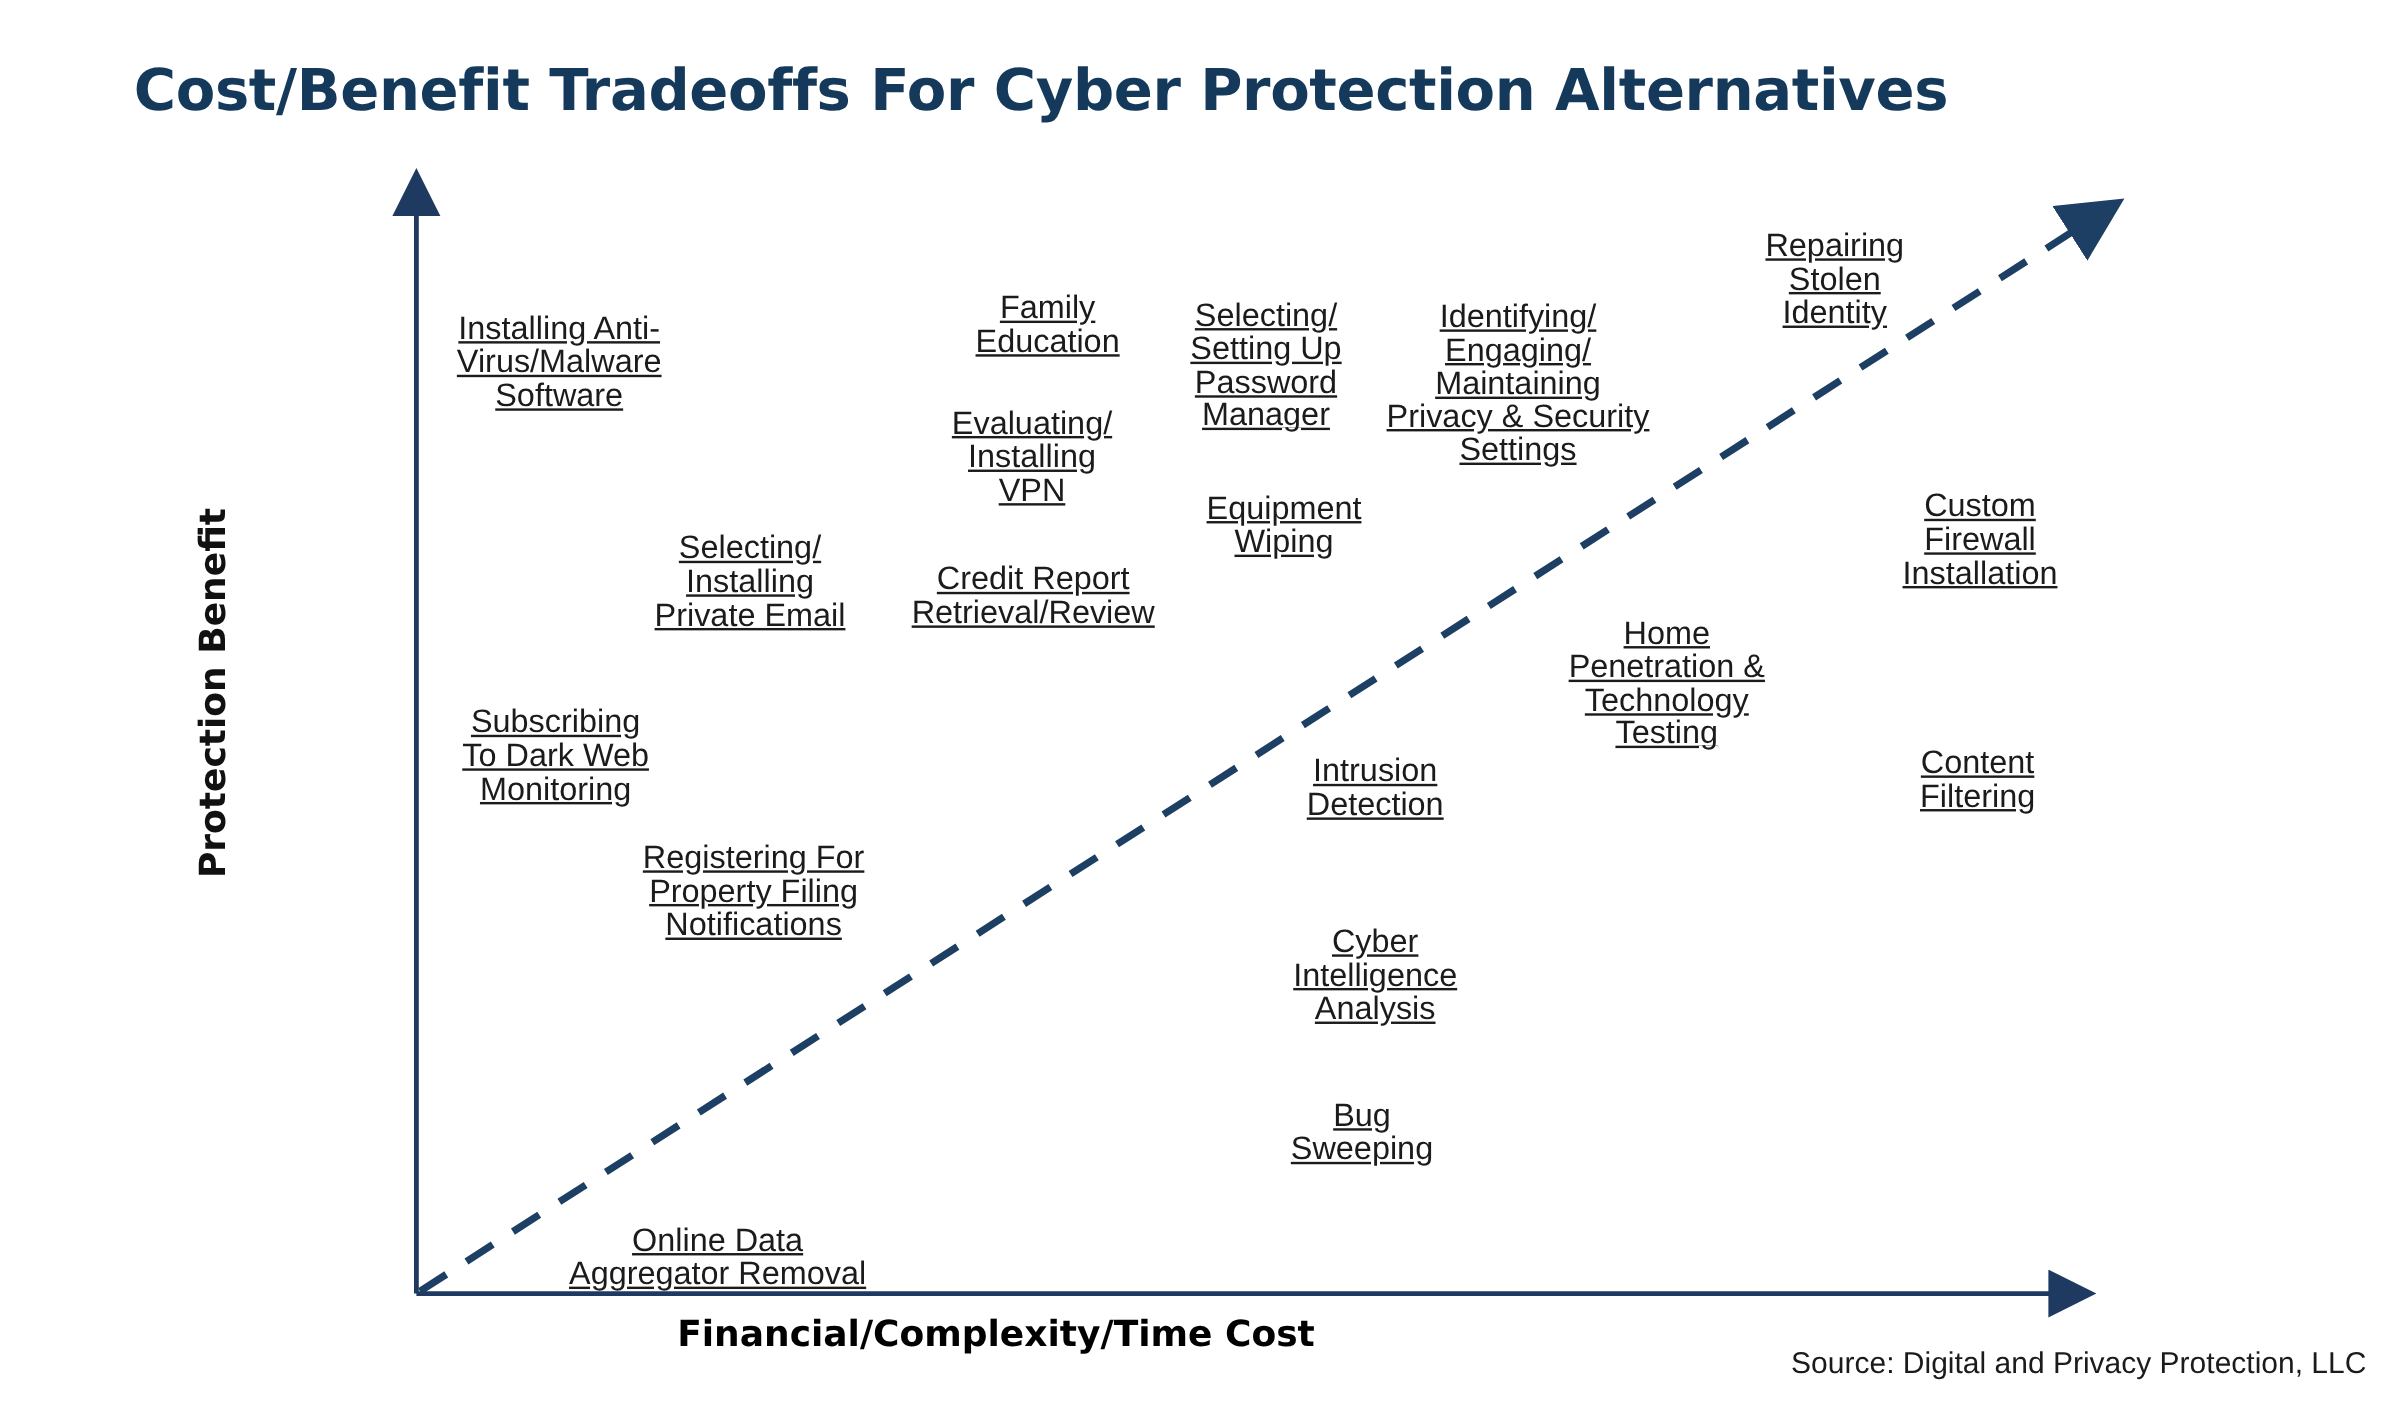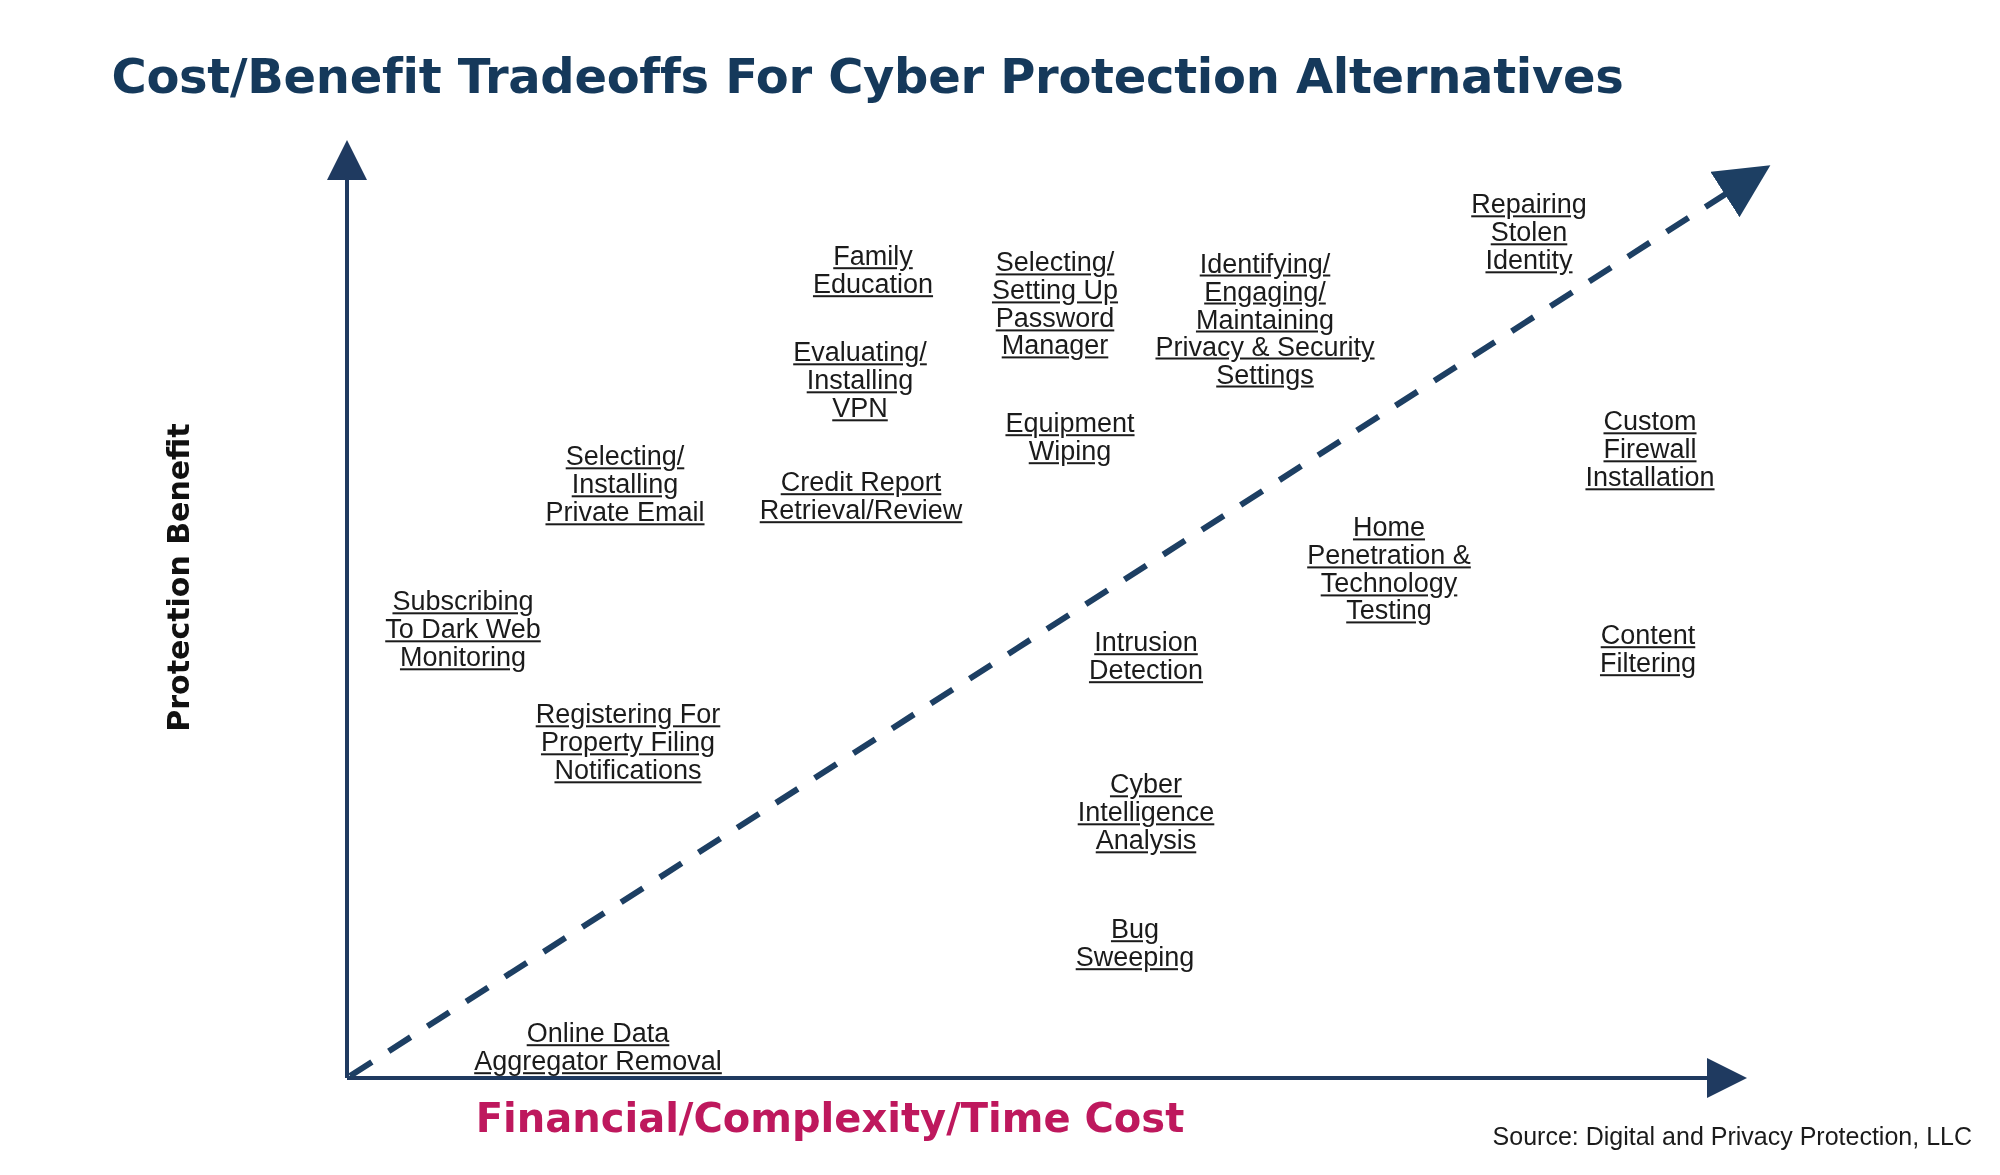--- a/index.html
+++ b/index.html
@@ -57,22 +57,22 @@
     white-space: nowrap;
   }
   #x-axis-title {
     position: absolute;
     left: 330px;
     top: 1095px;
     width: 1000px;
     text-align: center;
     font-family: "DejaVu Sans", sans-serif;
     font-weight: bold;
-    font-size: 40px;
-    color: #be185d;
+    font-size: 30px;
+    color: #000000;
     white-space: nowrap;
   }
 
   
   .item-label {
     position: absolute;
     text-align: center;
     font-family: "Liberation Sans", sans-serif;
     font-size: 27px;
     line-height: 1.03;
@@ -113,20 +113,23 @@
     <line x1="347" y1="1078" x2="347" y2="172" stroke="#1f3a60" stroke-width="4" marker-end="url(#axis-arrow)"></line>
 
     <line x1="347" y1="1078" x2="1715" y2="1078" stroke="#1f3a60" stroke-width="4" marker-end="url(#axis-arrow)"></line>
 
     <line x1="350" y1="1076" x2="1735" y2="188" stroke="#1d3f63" stroke-width="6" stroke-dasharray="26 20" marker-end="url(#trend-arrow)"></line>
   </svg>
 
   <div id="y-axis-title">Protection Benefit</div>
   <div id="x-axis-title">Financial/Complexity/Time Cost</div>
 
+  <div class="item-label" style="left:466px; top:302px;">Installing Anti-
+Virus/Malware
+Software</div>
   <div class="item-label" style="left:873px; top:271px;">Family
 Education</div>
   <div class="item-label" style="left:1055px; top:305px;">Selecting/
 Setting Up
 Password
 Manager</div>
   <div class="item-label" style="left:1265px; top:320px;">Identifying/
 Engaging/
 Maintaining
 Privacy &amp; Security

